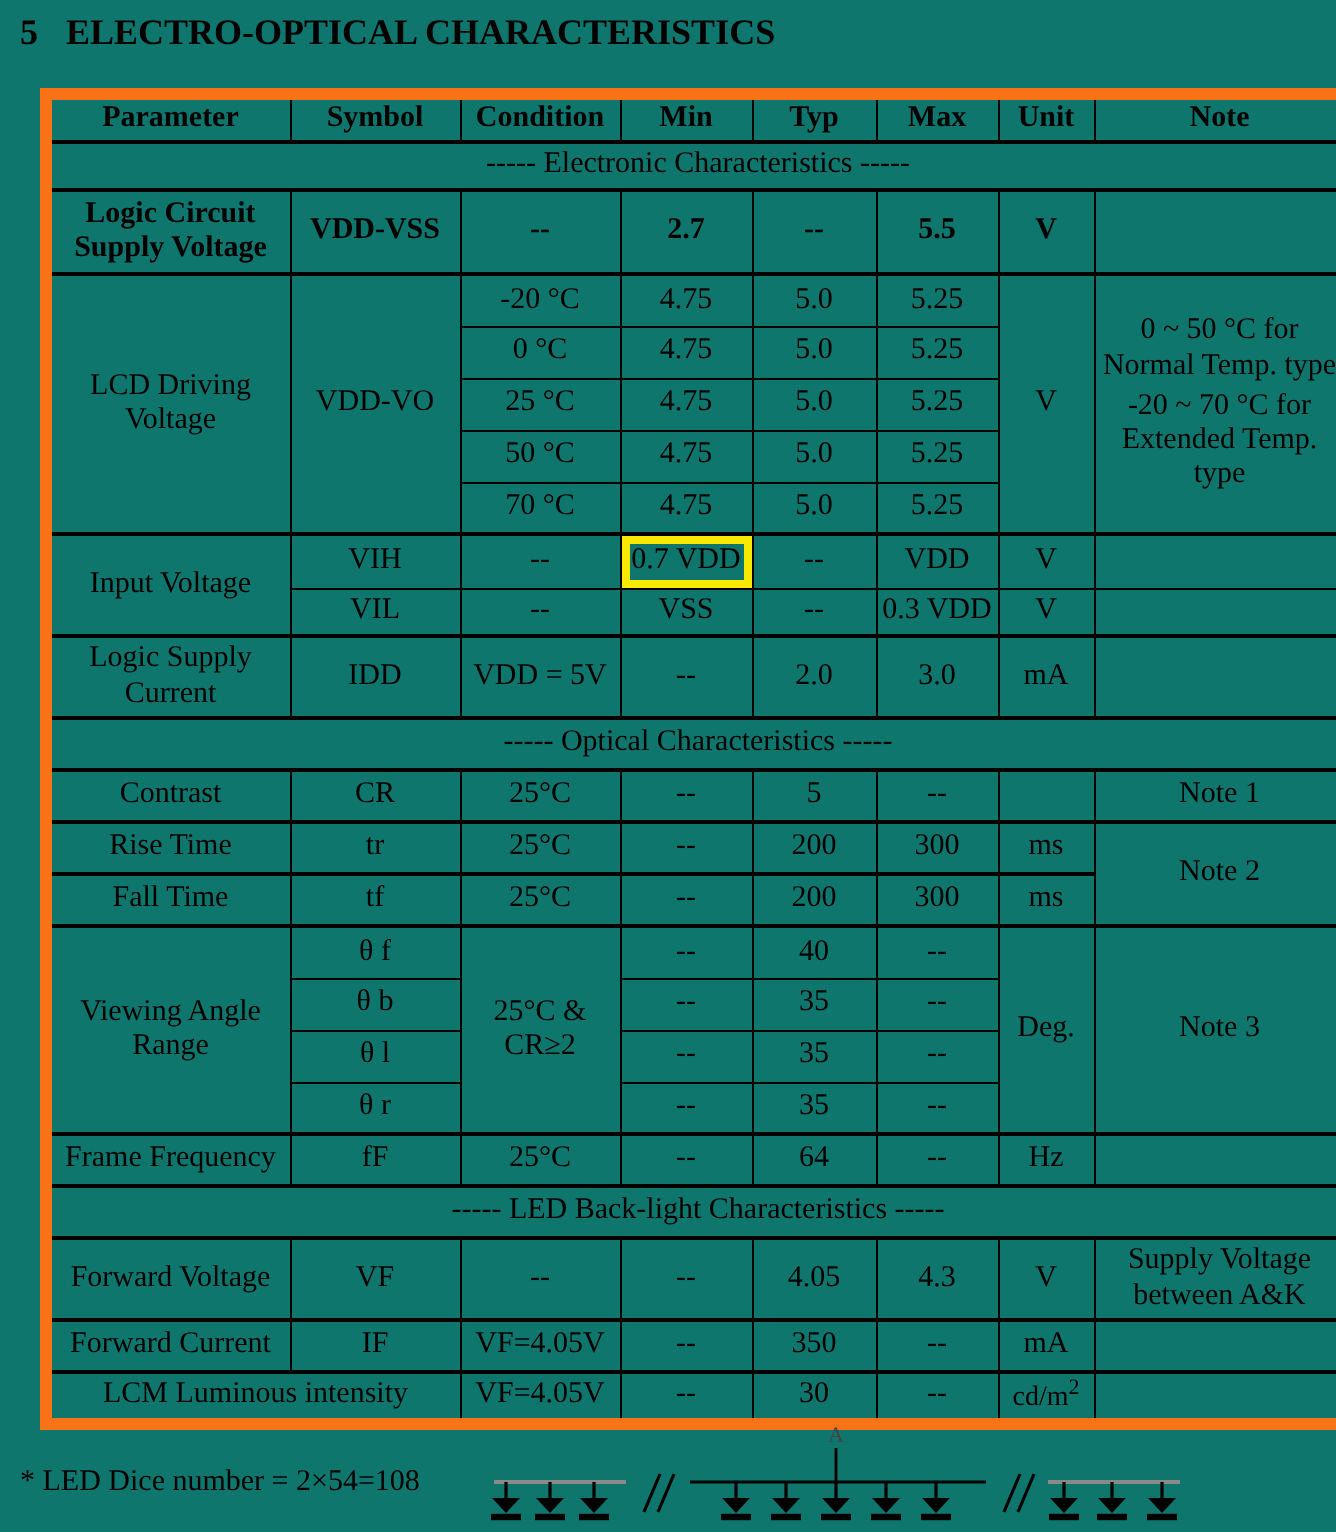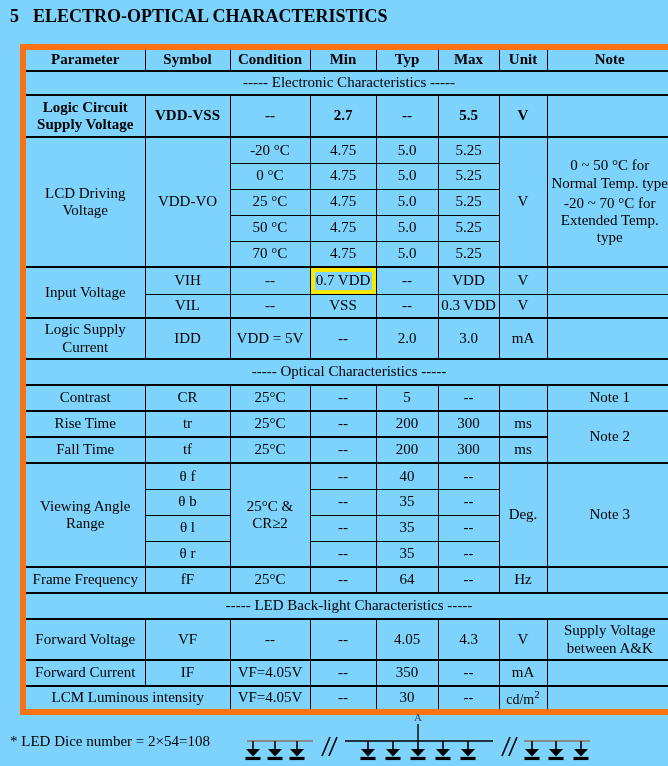--- a/index.html
+++ b/index.html
@@ -1,18 +1,18 @@
 <!DOCTYPE html>
 <html><head>
 <meta charset="utf-8">
 <style>
   * { margin:0; padding:0; box-sizing:border-box; }
   html,body { background:#ffffff; }
   .page {
-    position:relative; width:668px; height:766px; background:#7dd3fc;
+    position:relative; width:668px; height:766px; background:#0f766e;
     font-family:"Liberation Serif", serif; color:#000; overflow:hidden;
   }
   .title { position:absolute; left:10px; top:6px; font-size:18px; font-weight:bold; }
   .title .num { margin-right:14px; }
 
   table.chars {
     position:absolute; left:20px; top:44px; width:652px;
     border-collapse:collapse; table-layout:fixed;
     border:6px solid #f97316;
   }

